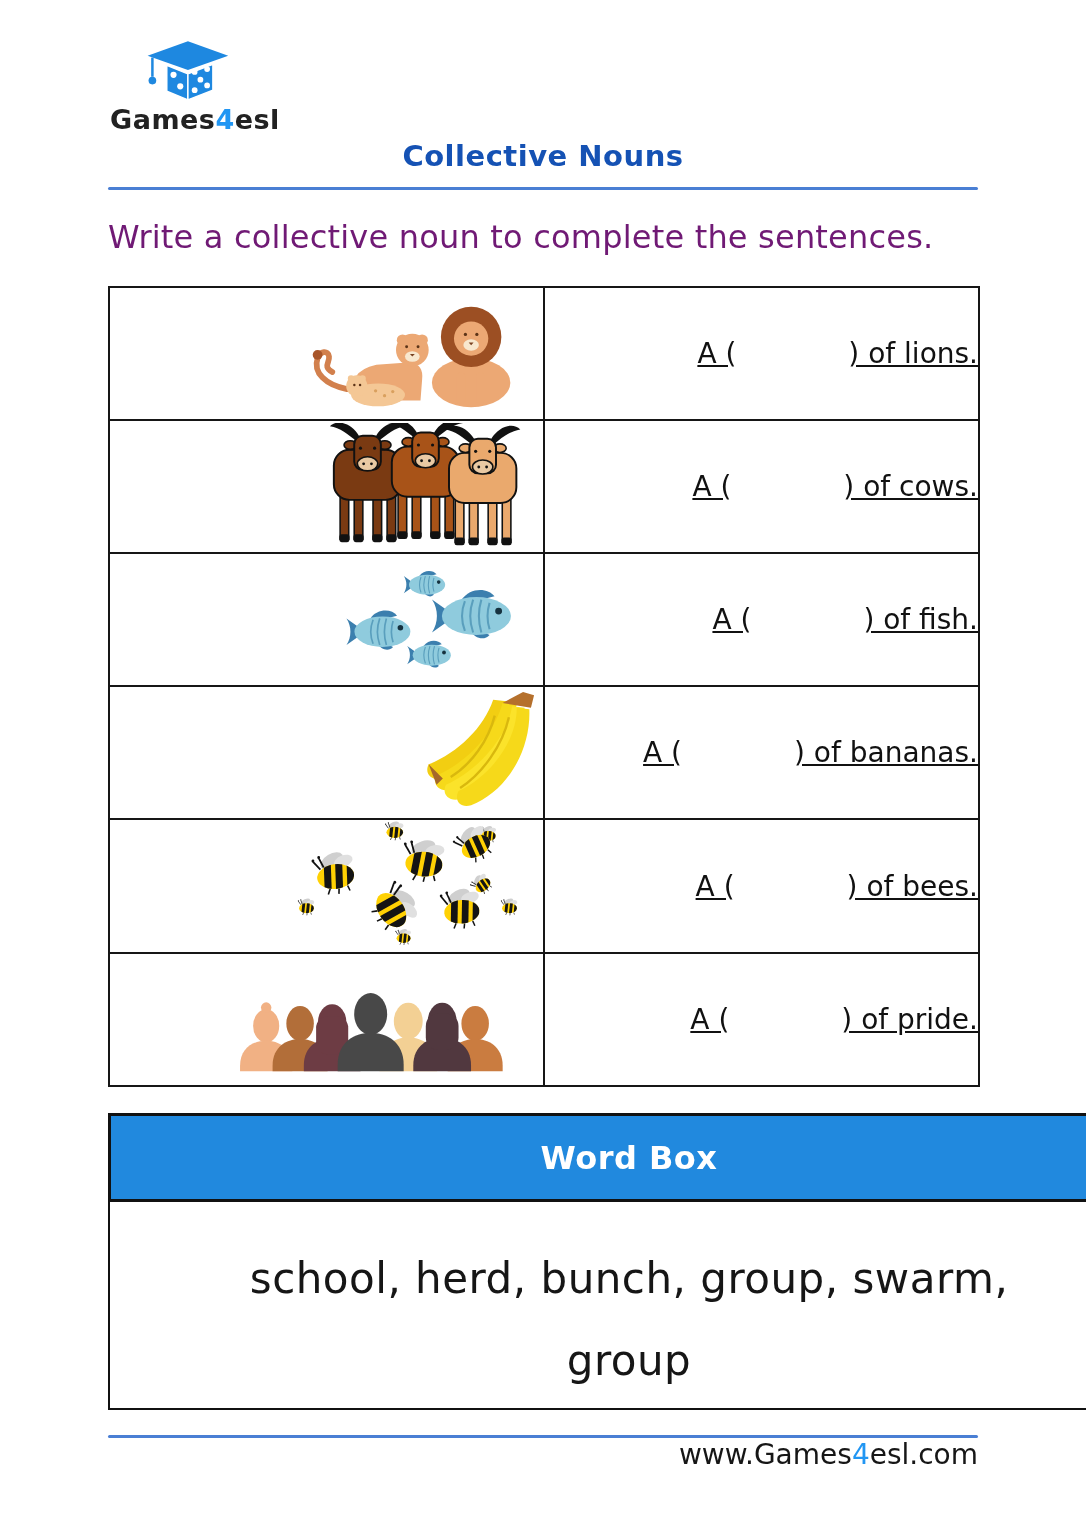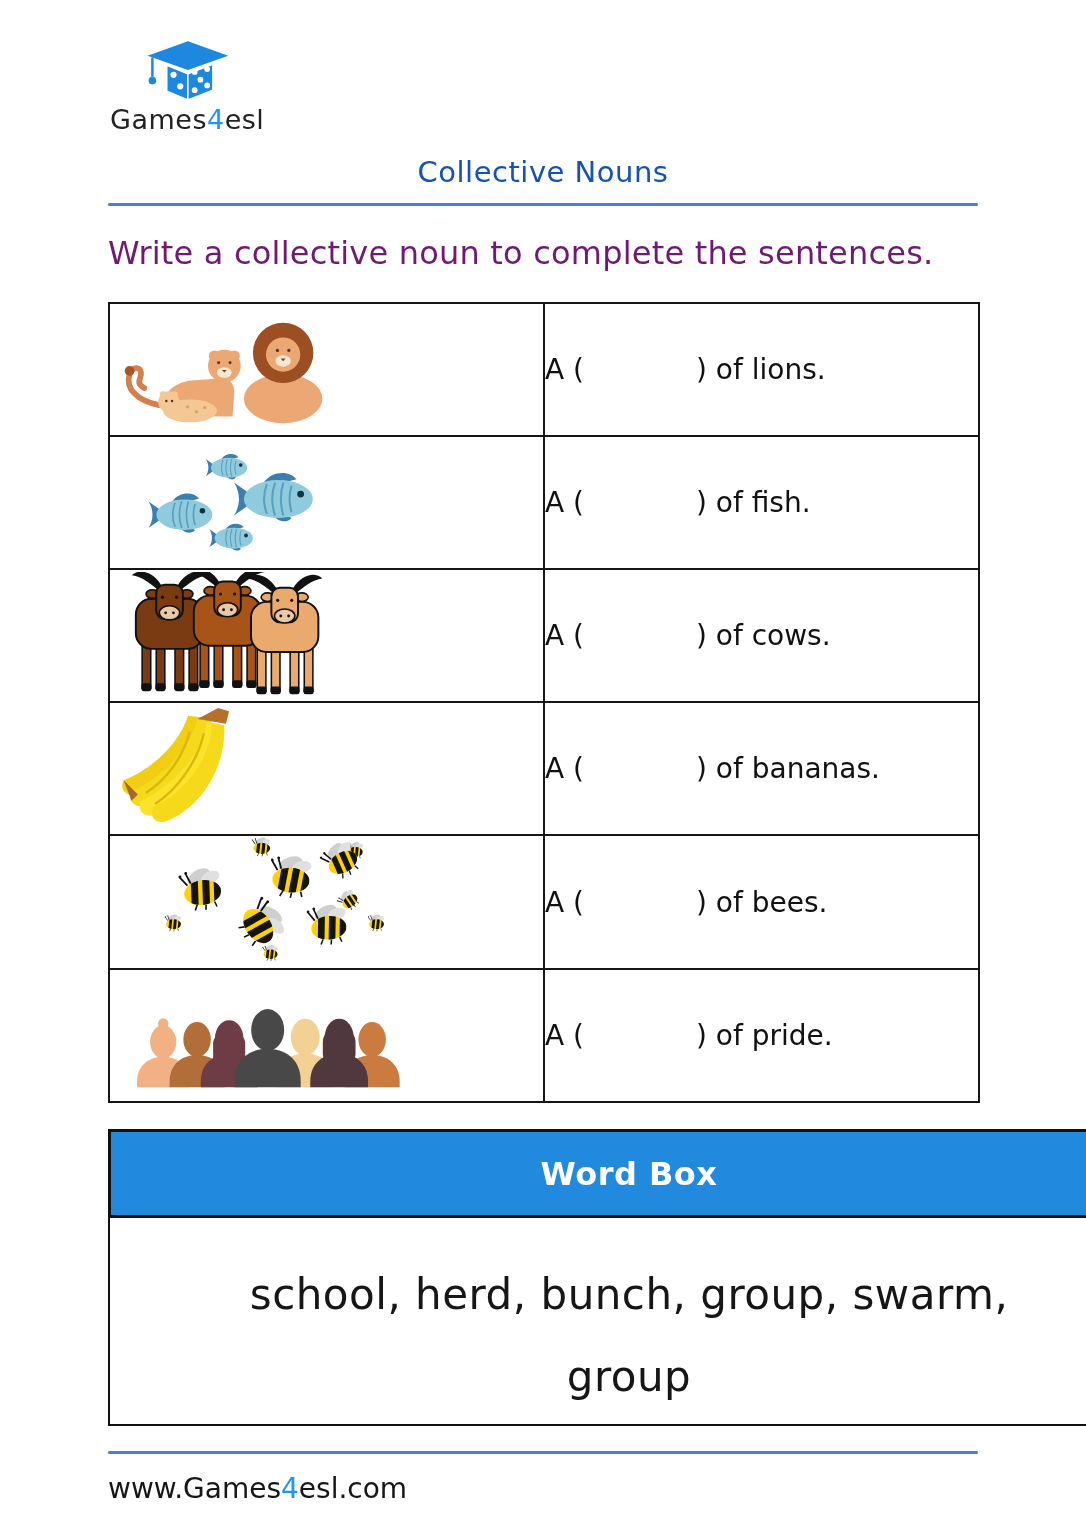--- a/index.html
+++ b/index.html
@@ -7,60 +7,60 @@
   body {
     width:1086px; height:1536px;
     font-family:"DejaVu Sans","Liberation Sans",sans-serif;
     color:#1b1b1b; position:relative; overflow:hidden;
   }
   .page { width:1086px; height:1536px; padding:0 108px; }
 
   
   .logo { margin:40px 0 0 2px; width:170px; }
   .logo-cap { display:block; margin-left:28px; }
-  .brand { font-size:27px; font-weight:normal; letter-spacing:0.5px; color:#222; margin-top:2px; }
+  .brand { font-size:27px; font-weight:bold; letter-spacing:0.5px; color:#222; margin-top:2px; }
   .brand .hl { color:#2196f3; }
 
   .page-title {
-    text-align:center; font-size:29px; font-weight:normal;
-    color:#1552b4; margin-top:20px; letter-spacing:0.5px;
+    text-align:center; font-size:29px; font-weight:bold;
+    color:#1552b4; margin-top:4px; letter-spacing:0.5px;
   }
   .title-rule { border:none; height:3px; background:#4a7fd4; margin-top:14px; border-radius:2px; }
 
   .instruction { margin-top:28px; font-size:32px; color:#701a75; letter-spacing:0.2px; }
 
   
   table.sheet {
     margin-top:30px; width:870px; border-collapse:collapse;
     table-layout:fixed;
   }
   table.sheet td {
     border:2.5px solid #161616; height:133px;
-    text-align:left; vertical-align:middle; background:#fff;
+    text-align:right; vertical-align:middle; background:#fff;text-decoration:underline;
   }
   td.img-cell  { width:435px; }
   td.text-cell { width:435px; font-size:28px; color:#111; white-space:nowrap; }
   .blank-gap { display:inline-block; width:112px; }
 
   
   .word-box { margin-top:26px; width:1042px; }
   .word-box-header {
     background:#2189de; border:3px solid #111; height:89px;
     display:flex; align-items:center; justify-content:center;
     color:#ffffff; font-size:32px; font-weight:bold; letter-spacing:0.5px;
   }
   .word-box-body {
     border:2.5px solid #111; border-top:none; min-height:208px;
     text-align:center; font-size:42px; color:#161616;
     padding-top:36px; line-height:1.95; letter-spacing:0.5px;
   }
 
   
   .footer-rule { border:none; height:3px; background:#4a7fd4; margin-top:25px; border-radius:2px; }
-  .footer-url { text-align:left; font-size:28px; margin-top:18px; color:#161616; }
+  .footer-url { text-align:right; font-size:28px; margin-top:0; color:#161616; }
   .footer-url .hl { color:#2196f3; }
 </style>
 </head>
 <body>
 
 <div class="page">
 
   <div class="logo">
     <svg class="logo-cap" width="96" height="62" viewBox="0 0 100 64">
 
@@ -121,45 +121,20 @@
           <circle cx="65" cy="105" r="4" fill="#f4c795"></circle>
               <circle cx="79" cy="105" r="4" fill="#f4c795"></circle>
           <circle cx="69" cy="113" r="1.5" fill="#5c3317"></circle>
               <circle cx="76" cy="113" r="1.5" fill="#5c3317"></circle>
           <circle cx="95" cy="120" r="2" fill="#d9a05e"></circle>
               <circle cx="106" cy="126" r="2" fill="#d9a05e"></circle>
               <circle cx="116" cy="121" r="2" fill="#d9a05e"></circle>
         </svg>
       </td>
       <td class="text-cell"><span>A (</span><span class="blank-gap"></span><span>) of lions.</span></td>
-    </tr>
-
-    <tr>
-      <td class="img-cell">
-        <svg width="235" height="120" viewBox="0 0 300 145">
-          <defs>
-            <g id="fish">
-              <path d="M-54,-20 L-30,-3 L-30,3 L-54,20 C-46,8 -46,-8 -54,-20 Z" fill="#3b7fae"></path>
-              <path d="M-18,-20 C-8,-35 14,-35 22,-24 L-14,-15 Z" fill="#3b7fae"></path>
-              <path d="M-8,17 C-2,28 10,30 16,23 L-4,13 Z" fill="#3b7fae"></path>
-              <ellipse cx="0" cy="0" rx="42" ry="23" fill="#8fcbdd"></ellipse>
-              <path d="M-14,-18 Q-21,0 -14,18" stroke="#5a9fbd" stroke-width="2.5" fill="none"></path>
-              <path d="M-4,-20 Q-11,0 -4,20" stroke="#5a9fbd" stroke-width="2.5" fill="none"></path>
-              <path d="M6,-20 Q0,0 6,20" stroke="#5a9fbd" stroke-width="2.5" fill="none"></path>
-              <path d="M16,-16 Q11,0 16,16" stroke="#5a9fbd" stroke-width="2.5" fill="none"></path>
-              <circle cx="27" cy="-6" r="4.2" fill="#16323f"></circle>
-            </g>
-          </defs>
-          <use href="#fish" transform="translate(152,30) scale(0.55)"></use>
-          <use href="#fish" transform="translate(95,90) scale(0.85)"></use>
-          <use href="#fish" transform="translate(215,70) scale(1.05)"></use>
-          <use href="#fish" transform="translate(158,120) scale(0.58)"></use>
-        </svg>
-      </td>
-      <td class="text-cell"><span>A (</span><span class="blank-gap"></span><span>) of fish.</span></td>
     </tr>
 
     <tr>
       <td class="img-cell">
         <svg width="235" height="124" viewBox="0 0 300 158">
           <defs>
             <g id="cow">
               <rect x="-35" y="80" width="11" height="58" fill="inherit" stroke="#111" stroke-width="2"></rect>
               <rect x="-17" y="80" width="11" height="58" stroke="#111" stroke-width="2"></rect>
               <rect x="7" y="80" width="11" height="58" stroke="#111" stroke-width="2"></rect>
@@ -184,20 +159,45 @@
           <use href="#cow" transform="translate(76,10)" fill="#7a3a12"></use>
           <use href="#cow" transform="translate(150,6)" fill="#a85318"></use>
           <use href="#cow" transform="translate(223,14)" fill="#eaa96d"></use>
         </svg>
       </td>
       <td class="text-cell"><span>A (</span><span class="blank-gap"></span><span>) of cows.</span></td>
     </tr>
 
     <tr>
       <td class="img-cell">
+        <svg width="235" height="120" viewBox="0 0 300 145">
+          <defs>
+            <g id="fish">
+              <path d="M-54,-20 L-30,-3 L-30,3 L-54,20 C-46,8 -46,-8 -54,-20 Z" fill="#3b7fae"></path>
+              <path d="M-18,-20 C-8,-35 14,-35 22,-24 L-14,-15 Z" fill="#3b7fae"></path>
+              <path d="M-8,17 C-2,28 10,30 16,23 L-4,13 Z" fill="#3b7fae"></path>
+              <ellipse cx="0" cy="0" rx="42" ry="23" fill="#8fcbdd"></ellipse>
+              <path d="M-14,-18 Q-21,0 -14,18" stroke="#5a9fbd" stroke-width="2.5" fill="none"></path>
+              <path d="M-4,-20 Q-11,0 -4,20" stroke="#5a9fbd" stroke-width="2.5" fill="none"></path>
+              <path d="M6,-20 Q0,0 6,20" stroke="#5a9fbd" stroke-width="2.5" fill="none"></path>
+              <path d="M16,-16 Q11,0 16,16" stroke="#5a9fbd" stroke-width="2.5" fill="none"></path>
+              <circle cx="27" cy="-6" r="4.2" fill="#16323f"></circle>
+            </g>
+          </defs>
+          <use href="#fish" transform="translate(152,30) scale(0.55)"></use>
+          <use href="#fish" transform="translate(95,90) scale(0.85)"></use>
+          <use href="#fish" transform="translate(215,70) scale(1.05)"></use>
+          <use href="#fish" transform="translate(158,120) scale(0.58)"></use>
+        </svg>
+      </td>
+      <td class="text-cell"><span>A (</span><span class="blank-gap"></span><span>) of fish.</span></td>
+    </tr>
+
+    <tr>
+      <td class="img-cell">
         <svg width="128" height="118" viewBox="0 0 160 150">
           <path d="M118,12 C104,52 74,92 34,110 C20,114 10,104 16,92 C52,78 86,46 98,10 Z" fill="#f2ce12"></path>
           <path d="M128,16 C118,62 86,104 44,124 C30,128 20,118 26,106 C64,90 100,52 110,14 Z" fill="#f6d91a"></path>
           <path d="M138,20 C132,70 100,116 56,136 C42,140 32,130 38,118 C78,100 116,58 122,18 Z" fill="#fbe32a"></path>
           <path d="M144,22 C146,74 116,126 70,144 C56,148 48,138 54,126 C96,106 128,62 128,20 Z" fill="#f6d91a"></path>
           <path d="M110,14 L146,20 L150,4 L136,0 Z" fill="#b5702c"></path>
           <path d="M16,92 L34,110 L26,118 Z" fill="#a5682a"></path>
           <path d="M100,30 C92,62 70,92 44,108" stroke="#d9b80e" stroke-width="3" fill="none"></path>
           <path d="M118,32 C110,68 84,104 56,122" stroke="#d9b80e" stroke-width="3" fill="none"></path>
         </svg>

